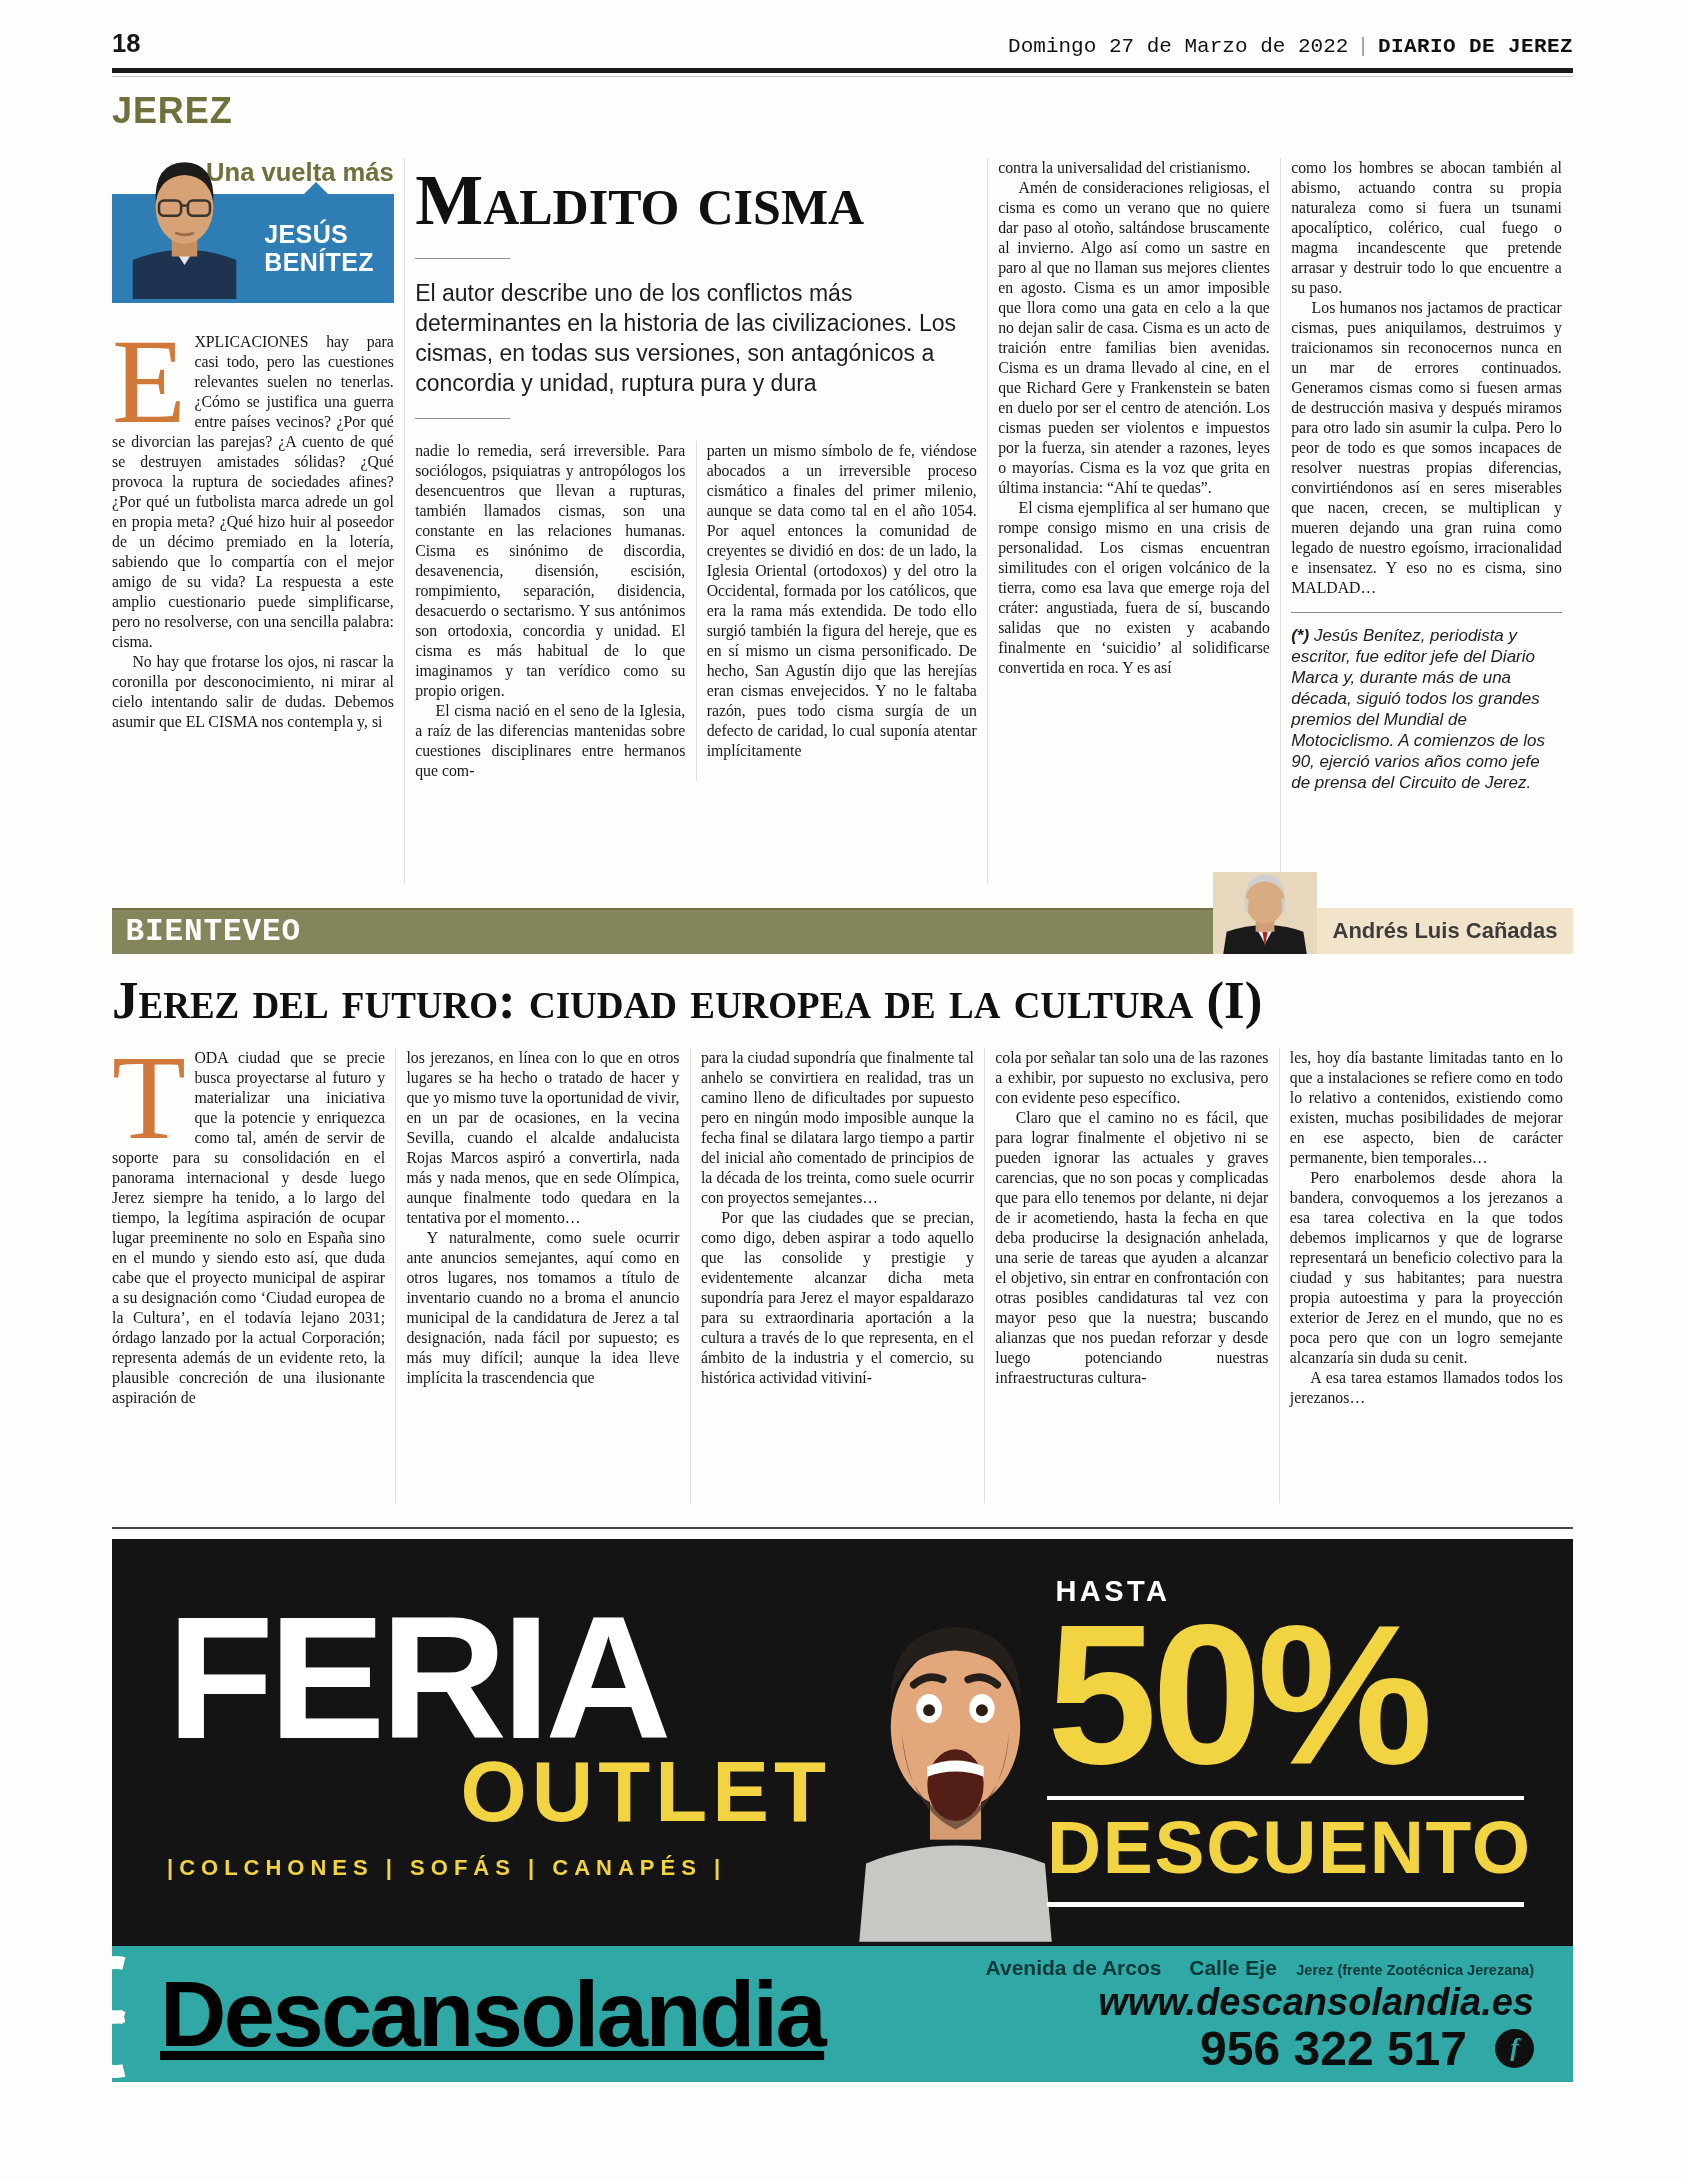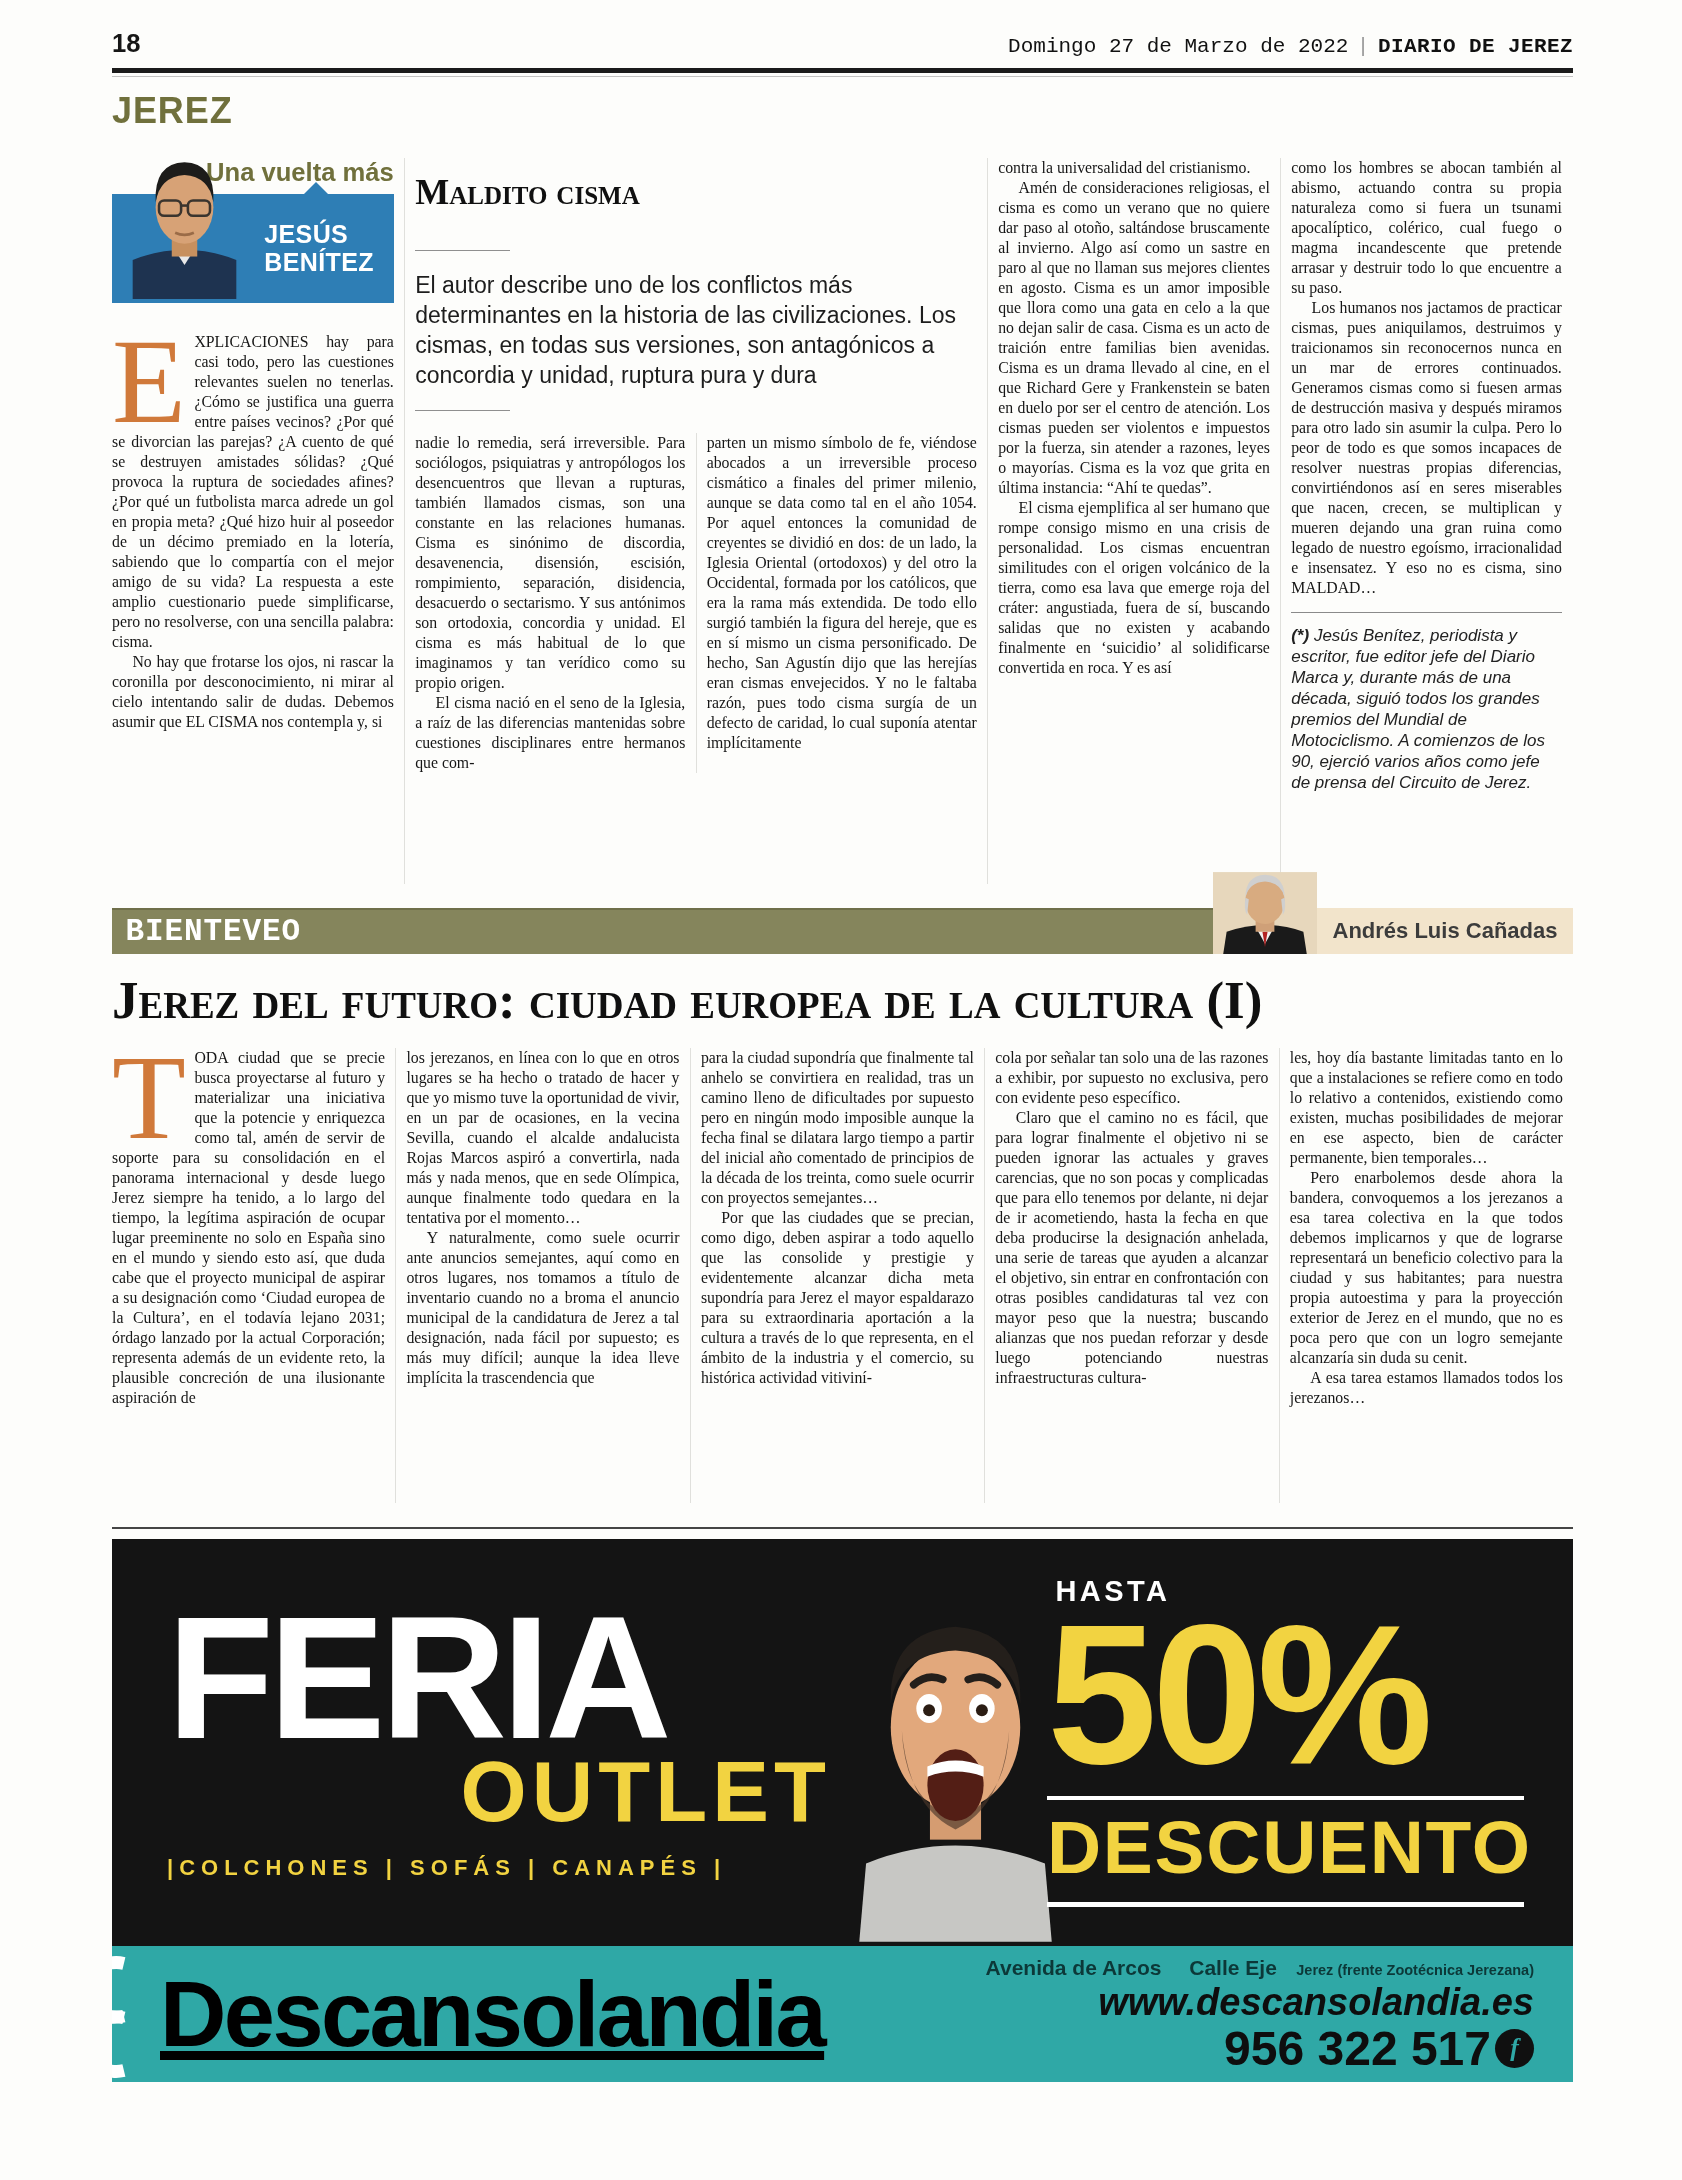--- a/index.html
+++ b/index.html
@@ -38,21 +38,21 @@
                line-height:28px;color:#fff;width:128px;letter-spacing:0.4px;}
 
   .bodytext{font-size:15.8px;line-height:20px;}
   .bodytext p{margin:0;text-align:justify;}
   .bodytext .pi{text-indent:20.4px;}
   .dropcap{float:left;font-family:"Liberation Serif",serif;color:#D0793A;
            font-size:121px;line-height:85px;margin:6.8px 8.5px 0 0;}
 
   .a1-head-wrap{padding:0 10.2px;}
   .headline1{font-family:"Liberation Serif",serif;font-variant:small-caps;font-weight:bold;
-             font-size:36px;line-height:58px;margin-top:5px;color:#101010;}
+             font-size:72px;line-height:58px;margin-top:13px;color:#101010;}
   .short-rule{width:95px;height:0.9px;background:#8f8f8f;}
   .sr-top{margin:29px 0 19px 0;}
   .sr-bot{margin:20.4px 0 22px 0;}
   .standfirst{font-family:"Liberation Sans",sans-serif;font-size:23px;line-height:30px;color:#1d1d1d;}
   .mid-cols{display:flex;}
   .mid-col{flex:1;box-sizing:border-box;padding:0 10.2px;}
   .mid-col + .mid-col{border-left:0.9px solid #e0e0dc;}
 
   .footnote{margin-top:13.6px;border-top:0.9px solid #8a8a8a;padding-top:12px;
             font-family:"Liberation Sans",sans-serif;font-style:italic;font-size:17px;
@@ -97,21 +97,21 @@
 
   .ad-teal{position:relative;height:136px;background:#2FA8A6;display:flex;align-items:center;
            overflow:hidden;font-family:"Liberation Sans",sans-serif;}
   .brand-logo{position:absolute;left:-17px;top:6.8px;}
   .brand-name{color:#000000;font-weight:bold;font-size:92px;letter-spacing:-2.6px;margin-left:48px;text-decoration:underline;}
   .teal-right{margin-left:auto;padding-right:39px;text-align:right;}
   .addr-row{color:#0C3838;font-weight:bold;font-size:21px;}
   .addr-row .addr3{font-size:14.5px;margin-left:13.6px;}
   .addr-row .addr2{margin-left:22px;}
   .web{color:#0e0e0e;font-weight:bold;font-style:italic;font-size:38px;line-height:44px;}
-  .phone-row{display:flex;justify-content:flex-end;align-items:center;gap:4px;}
+  .phone-row{display:flex;justify-content:flex-end;align-items:center;gap:28px;}
   .phone{color:#0e0e0e;font-weight:bold;font-size:48px;line-height:49px;}
   .fb{width:39px;height:39px;border-radius:50%;background:#101010;color:#2FA8A6;
       display:flex;align-items:center;justify-content:center;font-weight:bold;
       font-size:25.6px;font-family:"Liberation Serif",serif;font-style:italic;}
 </style>
 </head>
 <body>
 
 <div class="page">
 

